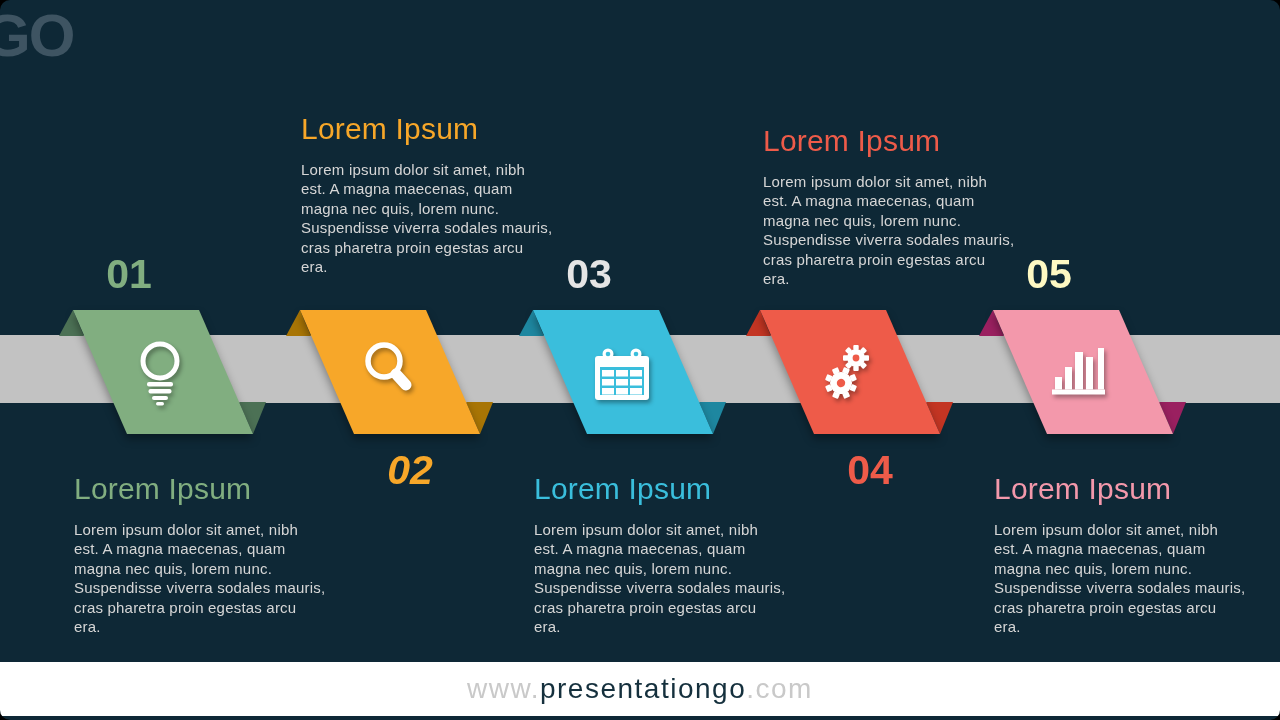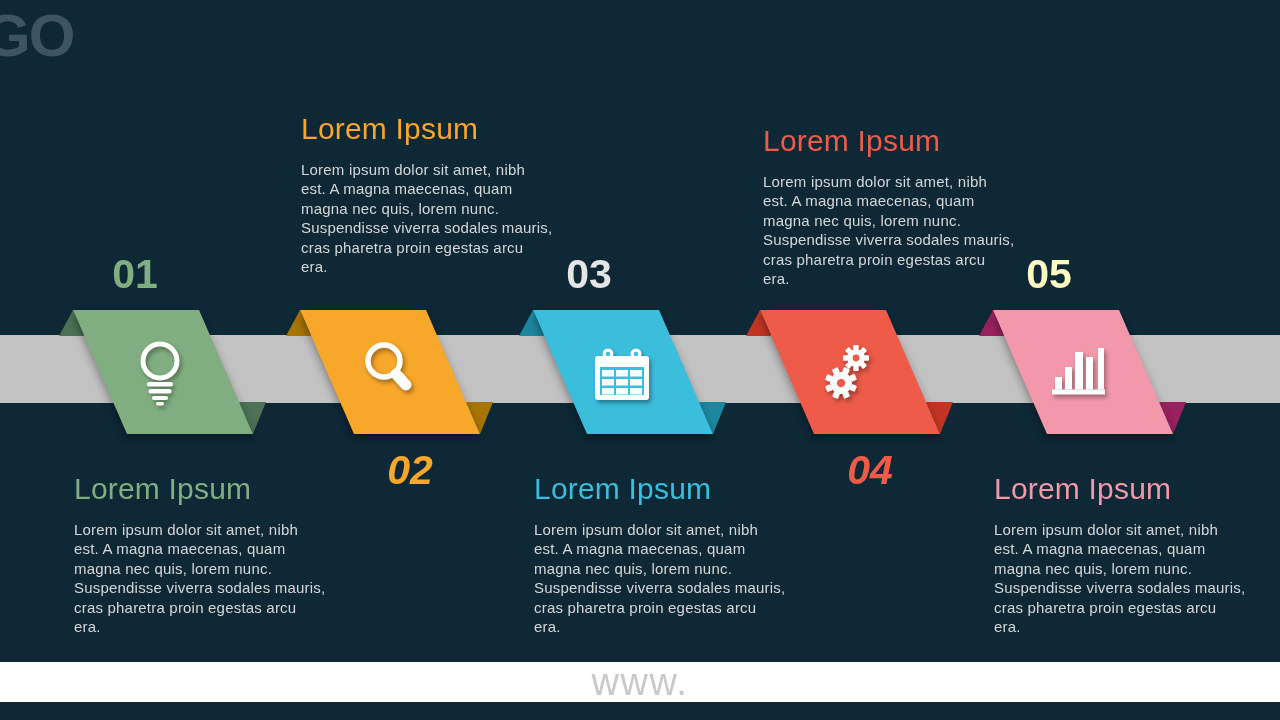--- a/index.html
+++ b/index.html
@@ -1,18 +1,18 @@
 <!DOCTYPE html>
 <html><head>
 <meta charset="utf-8">
 <style>
   html,body{margin:0;padding:0;background:#000;}
   .slide{
     position:relative;width:1280px;height:720px;overflow:hidden;
-    font-family:"Liberation Sans",sans-serif;background:#0E2836;
+    font-family:"Liberation Sans",sans-serif;background:#0E2836;border-radius:10px;
   }
   .logo{
     position:absolute;left:-16px;top:6px;font-size:60px;font-weight:bold;
     letter-spacing:-2px;color:#3E5462;line-height:1;
   }
   .title{
     position:absolute;left:95px;top:22px;font-size:41px;font-weight:bold;
     color:#FFFFFF;letter-spacing:-0.5px;white-space:nowrap;
   }
   .band{position:absolute;left:0;top:335px;width:1280px;height:68px;background:#C2C2C2;}
@@ -22,23 +22,23 @@
   .step-number{
     position:absolute;transform:translateX(-50%);font-size:41px;font-weight:bold;
     line-height:1;white-space:nowrap;
   }
   .num-above{top:254px;}
   .num-below{top:450px;}
   .text-block{position:absolute;width:252px;}
   .text-heading{font-size:30px;font-weight:normal;line-height:30px;margin:0 0 16px 0;letter-spacing:0.2px;}
   .text-body{font-size:15px;line-height:19.4px;letter-spacing:0.2px;white-space:pre-line;color:#D6D6D6;}
   .footer{
-    position:absolute;left:0;top:662px;width:1280px;height:40px;background:#FFFFFF;
+    position:absolute;left:0;top:662px;width:1280px;height:54px;background:#FFFFFF;
     display:flex;align-items:center;justify-content:center;
-    font-size:38px;letter-spacing:1.5px;white-space:nowrap;
+    font-size:28px;letter-spacing:1.5px;white-space:nowrap;
   }
 </style>
 </head>
 <body>
 
 <div class="slide" style="background: rgb(14, 40, 54);">
 
   <div class="logo" style="color: rgb(62, 84, 98);">GO</div>
 
   <div class="band" style="background: rgb(194, 194, 194);"></div>
@@ -137,24 +137,24 @@
         <rect x="-30" y="17.5" width="53" height="5"></rect>
         <rect x="16" y="-24" width="6" height="41.5"></rect>
         <rect x="-27" y="5" width="7" height="12.5"></rect>
         <rect x="-17" y="-5" width="7" height="22.5"></rect>
         <rect x="-7" y="-20" width="8" height="37.5"></rect>
         <rect x="4" y="-15" width="7" height="32.5"></rect>
       </g>
     </g>
   </svg>
 
-  <div class="step-number num-above" style="left: 135px; color: rgb(129, 174, 128);">01</div>
+  <div class="step-number num-above" style="left: 129px; color: rgb(129, 174, 128);">01</div>
   <div class="step-number num-below" style="left: 410px; color: rgb(247, 167, 41); font-style: italic;">02</div>
   <div class="step-number num-above" style="left: 589px; color: #e5e5e5;">03</div>
-  <div class="step-number num-below" style="left: 870px; color: rgb(238, 91, 73); font-style: italic;">04</div>
+  <div class="step-number num-below" style="left: 870px; color: rgb(238, 91, 73);">04</div>
   <div class="step-number num-above" style="left: 1049px; color: #fef9c3;">05</div>
 
   <div class="text-block" style="left:74px;top:474px">
     <h3 class="text-heading" style="color: rgb(129, 174, 128);">Lorem Ipsum</h3>
     <div class="text-body" style="color: rgb(214, 214, 214);">Lorem ipsum dolor sit amet, nibh
 est. A magna maecenas, quam
 magna nec quis, lorem nunc.
 Suspendisse viverra sodales mauris,
 cras pharetra proin egestas arcu era.</div>
   </div>
@@ -190,15 +190,17 @@
     <h3 class="text-heading" style="color: rgb(243, 152, 171);">Lorem Ipsum</h3>
     <div class="text-body" style="color: rgb(214, 214, 214);">Lorem ipsum dolor sit amet, nibh
 est. A magna maecenas, quam
 magna nec quis, lorem nunc.
 Suspendisse viverra sodales mauris,
 cras pharetra proin egestas arcu era.</div>
   </div>
 
   <div class="footer" style="background: rgb(255, 255, 255);">
     <span style="color: rgb(201, 201, 201);">www.</span>
+      <span style="color: rgb(21, 48, 61);">presentationgo</span>
+      <span style="color: rgb(201, 201, 201);">.com</span>
   </div>
 
 </div>
 
 </body></html>

